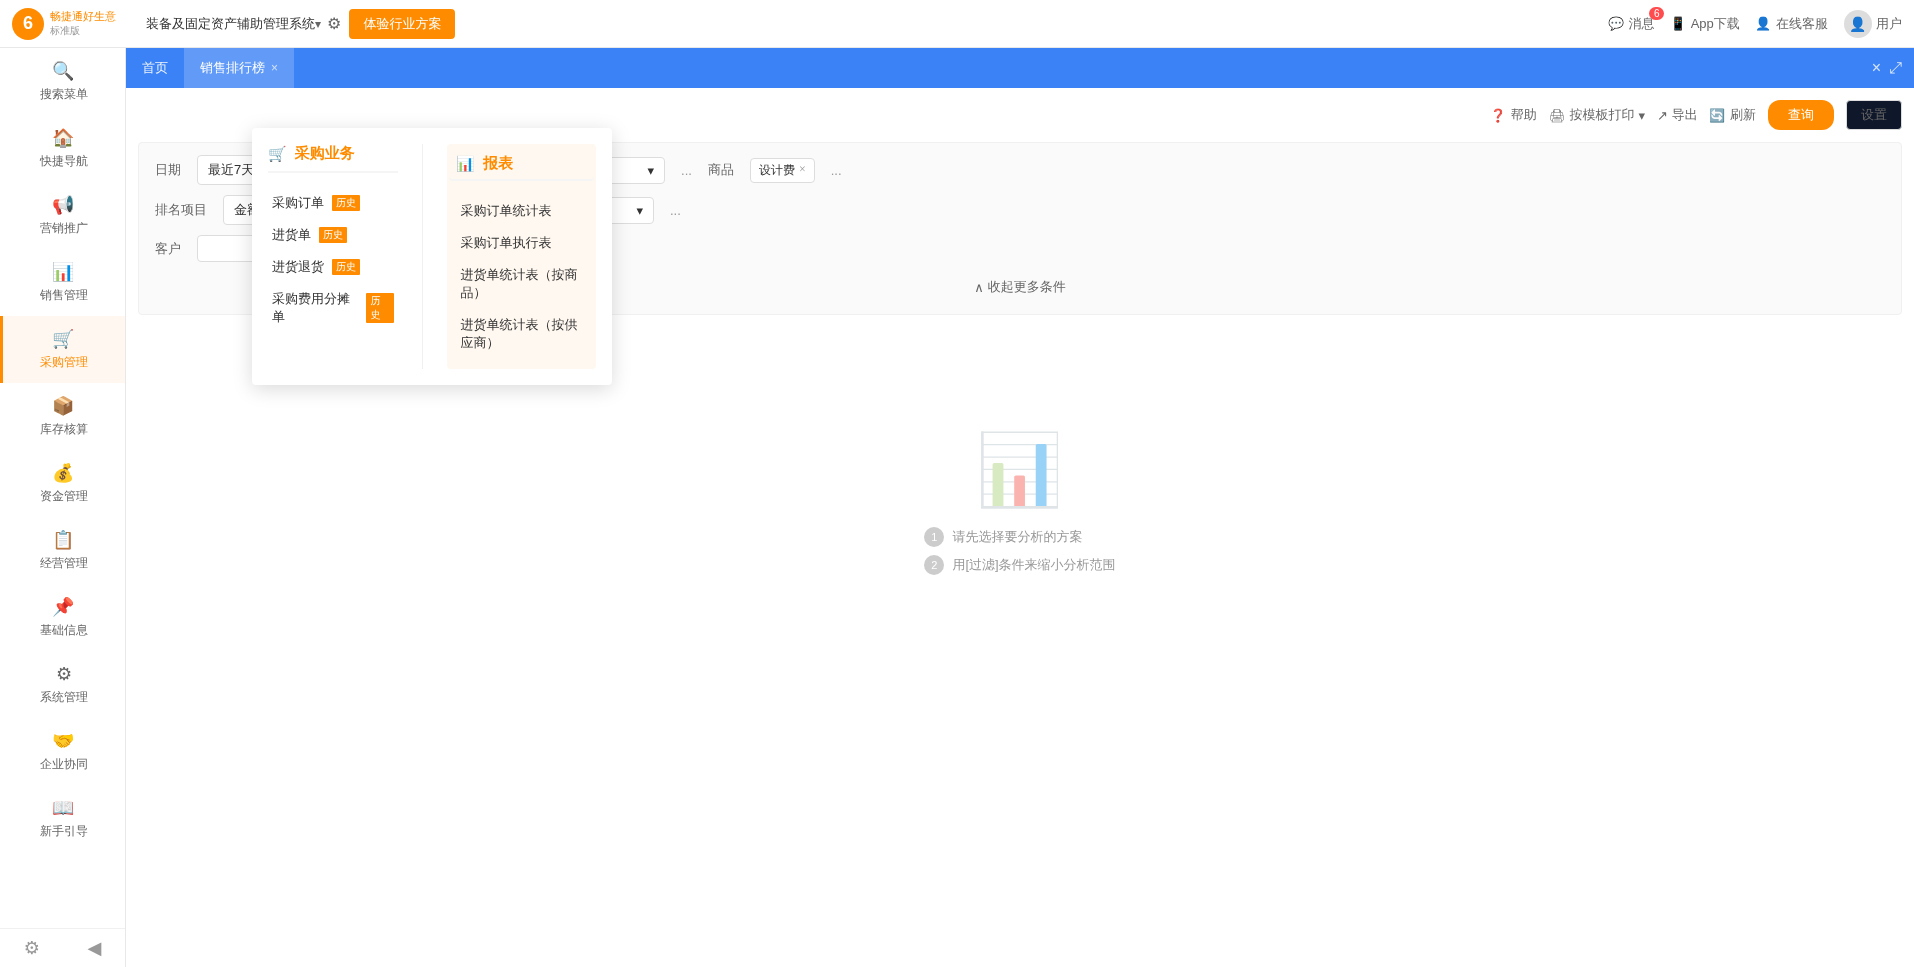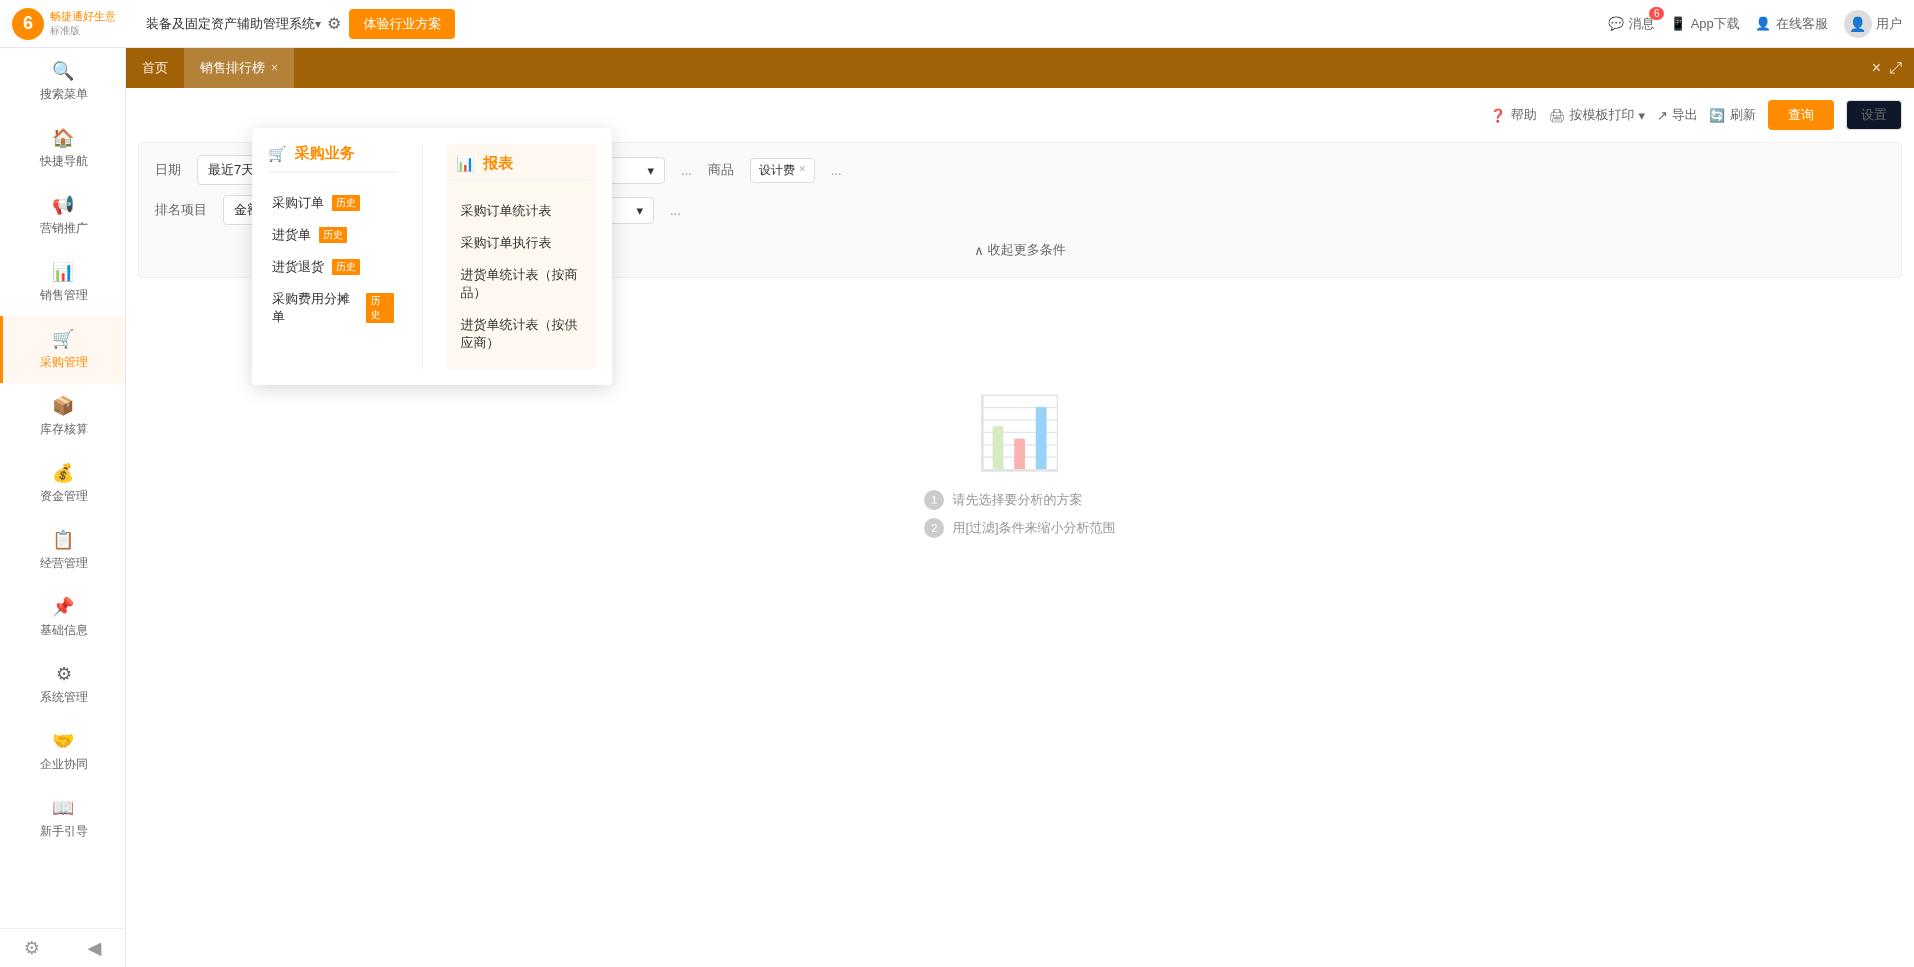--- a/index.html
+++ b/index.html
@@ -4,21 +4,21 @@
   <style>
     * { box-sizing: border-box; margin: 0; padding: 0; }
     body { font-family: 'Microsoft YaHei', Arial, sans-serif; font-size: 13px; background: #f5f5f5; overflow: hidden; }
 
     
     .app-container { display: flex; flex-direction: column; height: 967px; width: 1914px; }
     .top-bar { display: flex; align-items: center; height: 48px; background: #fff; border-bottom: 1px solid #e8e8e8; padding: 0 12px; flex-shrink: 0; }
     .main-area { display: flex; flex: 1; overflow: hidden; }
     .sidebar { width: 126px; background: #fff; border-right: 1px solid #e8e8e8; display: flex; flex-direction: column; flex-shrink: 0; }
     .content-area { flex: 1; display: flex; flex-direction: column; background: #f0f2f5; }
-    .tab-bar { display: flex; align-items: center; background: #a16207; height: 40px; padding: 0 0; flex-shrink: 0; }
+    .tab-bar { display: flex; align-items: center; background: #3b82f6; height: 40px; padding: 0 0; flex-shrink: 0; }
     .content-body { flex: 1; background: #fff; padding: 12px; position: relative; }
 
     
     .logo-area { display: flex; align-items: center; width: 126px; flex-shrink: 0; }
     .logo-icon { width: 32px; height: 32px; background: #ff8c00; border-radius: 50%; display: flex; align-items: center; justify-content: center; color: #fff; font-size: 18px; font-weight: bold; margin-right: 6px; }
     .logo-text { font-size: 11px; color: #ff8c00; line-height: 1.3; }
     .logo-sub { font-size: 10px; color: #999; }
     .system-title { display: flex; align-items: center; margin-left: 8px; font-size: 13px; color: #333; }
     .dropdown-btn { background: none; border: none; cursor: pointer; color: #666; font-size: 12px; }
     .gear-btn { background: none; border: none; cursor: pointer; color: #666; margin-left: 6px; font-size: 16px; }
@@ -40,21 +40,21 @@
     .tab-item.active { background: rgba(255,255,255,0.2); color: #fff; }
     .tab-close { font-size: 12px; color: rgba(255,255,255,0.7); cursor: pointer; }
     .tab-home { padding: 0 16px; height: 40px; display: flex; align-items: center; color: rgba(255,255,255,0.9); cursor: pointer; font-size: 13px; }
     .tab-right { margin-left: auto; display: flex; align-items: center; gap: 8px; padding-right: 12px; }
     .tab-close-all { color: rgba(255,255,255,0.8); cursor: pointer; font-size: 16px; }
     .tab-expand { color: rgba(255,255,255,0.8); cursor: pointer; font-size: 16px; }
 
     
     .content-toolbar { display: flex; align-items: center; justify-content: flex-end; gap: 12px; margin-bottom: 12px; }
     .toolbar-btn { display: flex; align-items: center; gap: 4px; color: #666; font-size: 13px; cursor: pointer; background: none; border: none; }
-    .query-btn { background: #ff8c00; color: #fff; border: none; border-radius: 4px; padding: 6px 20px; cursor: pointer; font-size: 13px; }
+    .query-btn { background: #ff8c00; color: #fff; border: none; border-radius: 12px; padding: 6px 20px; cursor: pointer; font-size: 13px; }
     .settings-btn { border: 1px solid #ddd; color: #666; border-radius: 4px; padding: 5px 14px; cursor: pointer; font-size: 13px; background: #0f172a; }
 
     
     .filter-area { background: #fafafa; border: 1px solid #f0f0f0; border-radius: 4px; padding: 12px 16px; margin-bottom: 12px; }
     .filter-row { display: flex; align-items: center; gap: 16px; margin-bottom: 10px; }
     .filter-label { color: #666; font-size: 13px; white-space: nowrap; }
     .filter-input { border: 1px solid #ddd; border-radius: 4px; padding: 5px 10px; font-size: 13px; color: #333; background: #fff; min-width: 160px; }
     .filter-tag { display: inline-flex; align-items: flex-start; gap: 4px; background: #fff; border: 1px solid #ddd; border-radius: 4px; padding: 3px 8px; font-size: 12px; color: #333; font-family: Liberation Serif, serif; }
     .filter-tag-close { color: #999; cursor: pointer; }
     .filter-select { border: 1px solid #ddd; border-radius: 4px; padding: 5px 10px; font-size: 13px; color: #333; background: #fff; min-width: 120px; display: flex; align-items: center; justify-content: space-between; cursor: pointer; }
@@ -240,20 +240,28 @@
               <span>金额</span>
               <span>▾</span>
             </div>
             <span class="filter-label">业务员</span>
             <div class="filter-select" style="min-width:200px;">
               <span></span>
               <span>▾</span>
             </div>
             <span class="filter-ellipsis">...</span>
           </div>
+          <div class="filter-row">
+            <span class="filter-label">客户</span>
+            <div class="filter-select" style="min-width:200px;">
+              <span></span>
+              <span>▾</span>
+            </div>
+            <span class="filter-ellipsis">...</span>
+          </div>
           <button class="collapse-btn">
             <span>∧</span>
             <span>收起更多条件</span>
           </button>
         </div>
 
         <div class="empty-state">
           <div style="font-size:70px;opacity:0.4;">📊</div>
           <div class="empty-tips">
             <div class="empty-tip">

